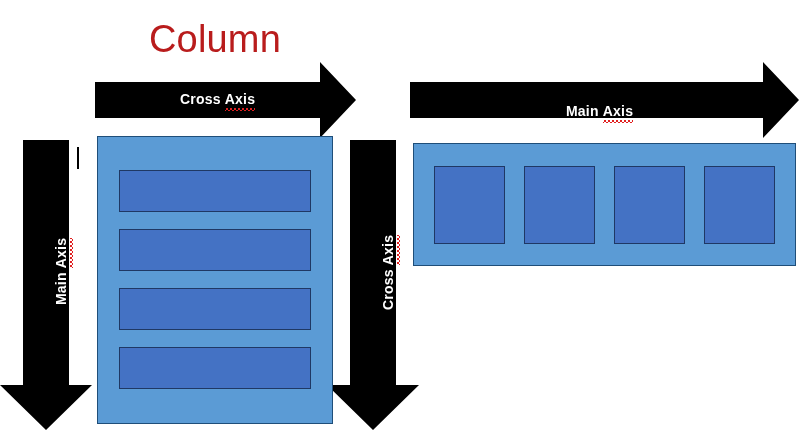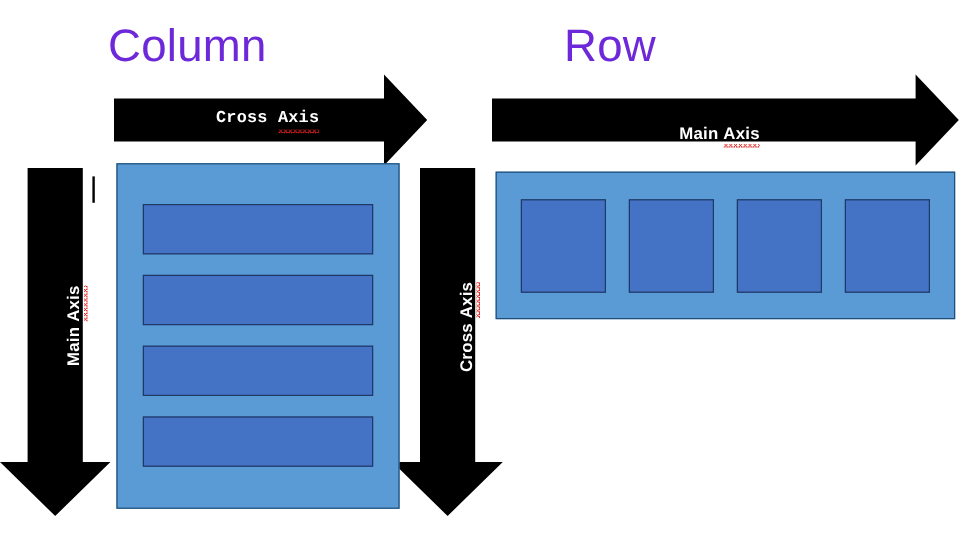--- a/index.html
+++ b/index.html
@@ -21,24 +21,24 @@
     width: 800px;
     height: 445px;
   }
 
   
   .title {
     position: absolute;
     font-family: "Liberation Sans", sans-serif;
     font-size: 38px;
     font-weight: 300;
-    color: #6d28d9;
+    color: #b91c1c;
     letter-spacing: 0.2px;
     white-space: nowrap;
-    text-align: left;
+    text-align: center;
     line-height: 1;
   }
   #title-column { left: 90px; top: 20px; width: 250px; }
   #title-row    { left: 470px; top: 20px; width: 250px; }
 
   
   .arrow-svg {
     position: absolute;
     left: 0; top: 0;
     width: 800px;
@@ -68,21 +68,21 @@
     right: 0;
     bottom: -4px;
     height: 3px;
     background-image:
       linear-gradient(45deg, transparent 45%, #e02020 45%, #e02020 60%, transparent 60%),
       linear-gradient(-45deg, transparent 45%, #e02020 45%, #e02020 60%, transparent 60%);
     background-size: 4px 3px;
     background-repeat: repeat-x;
   }
   #label-cross-axis-top {
-    left: 180px; top: 91px; font-family: Liberation Mono, monospace;
+    left: 180px; top: 91px;
   }
   #label-main-axis-top {
     left: 566px; top: 91px; margin-top: 12px;
   }
   .arrow-label.vertical {
     transform-origin: 0 0;
     transform: rotate(-90deg);
   }
   #label-main-axis-left {
     left: 53px; top: 305px;
@@ -145,21 +145,20 @@
     background: #000000;
   }
 </style>
 </head>
 <body>
 
 <div id="canvas">
 
   <div class="title" id="title-column">Column</div>
 
-  <div class="title" id="title-row">Row</div>
 
   <svg class="arrow-svg" viewBox="0 0 800 445">
 
     <polygon class="arrow-shape" points="95,82 320,82 320,62 356,100 320,138 320,118 95,118"></polygon>
 
     <polygon class="arrow-shape" points="23,140 69,140 69,385 92,385 46,430 0,385 23,385"></polygon>
 
     <polygon class="arrow-shape" points="350,140 396,140 396,385 419,385 373,430 327,385 350,385"></polygon>
 
     <polygon class="arrow-shape" points="410,82 763,82 763,62 799,100 763,138 763,118 410,118"></polygon>

